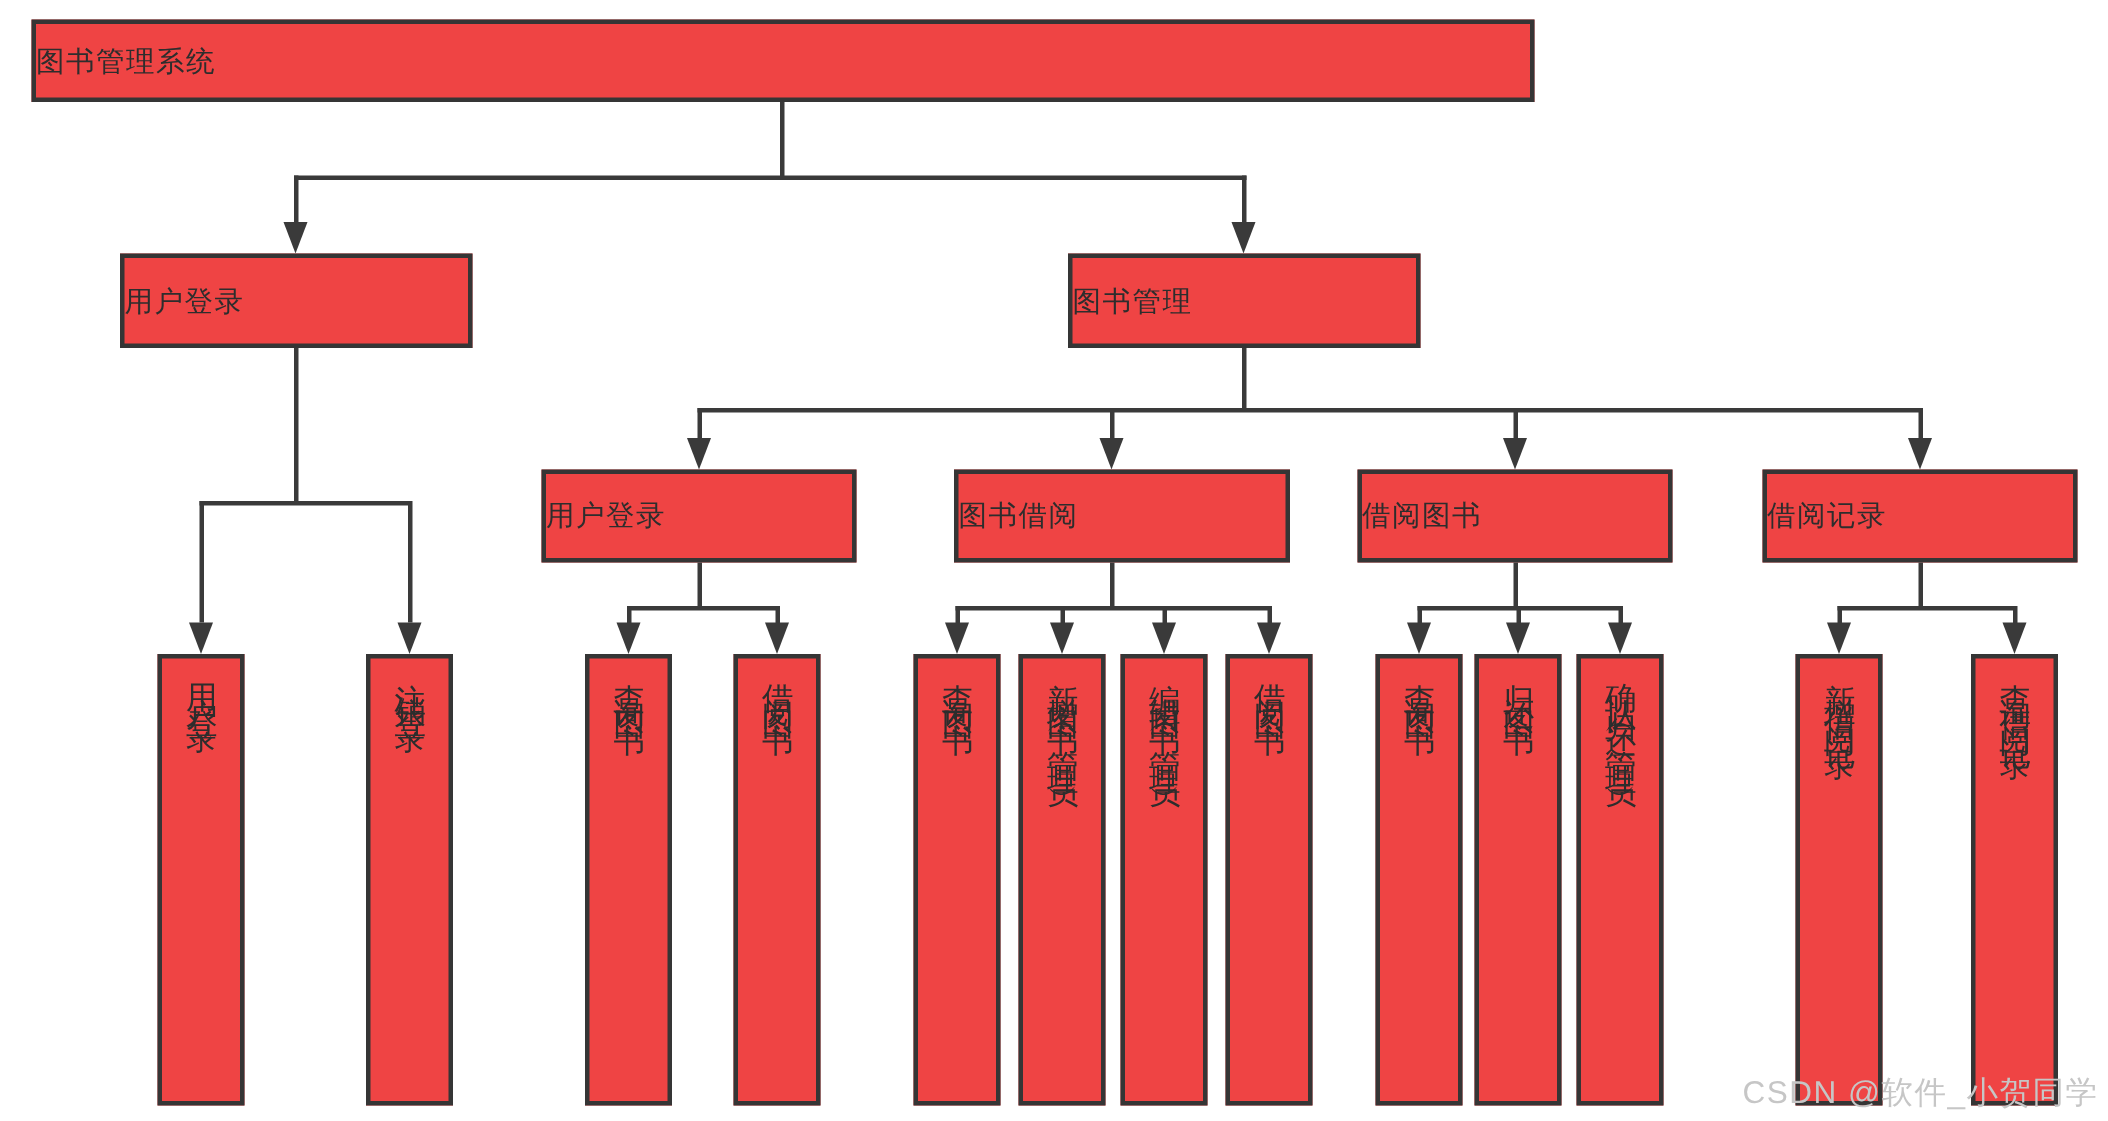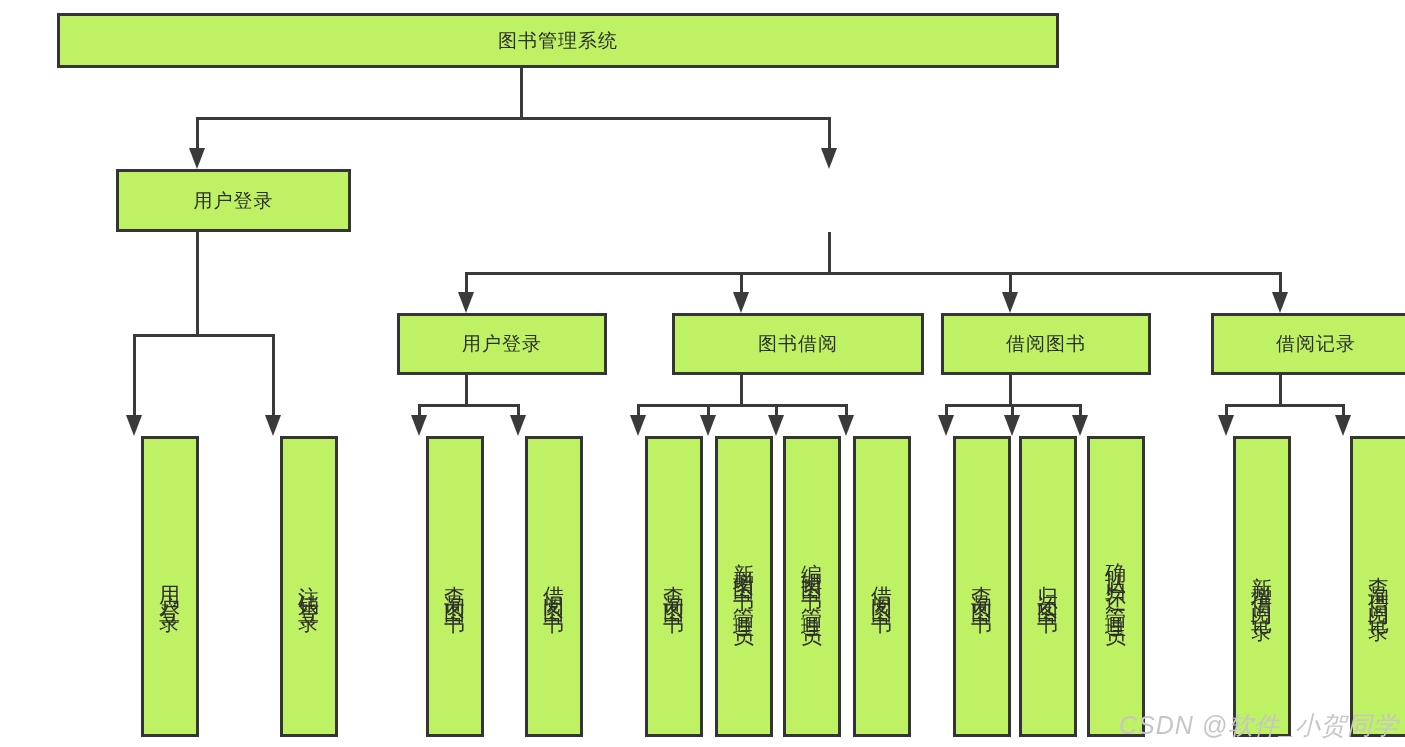--- a/index.html
+++ b/index.html
@@ -6,29 +6,28 @@
   #canvas{
     position:relative;
     width:1405px;height:747px;
     background:#ffffff;
     font-family:"Liberation Sans","DejaVu Sans",sans-serif;
     color:#2d2d2d;
     overflow:hidden;
   }
   .box{
     position:absolute;
-    background:#bef264;
+    background:#ef4444;
     border:3px solid #353535;
     box-sizing:border-box;
-    display:flex;align-items:center;justify-content:center;
+    display:flex;align-items:center;
     font-size:19px;
     letter-spacing:1px;
     color:#2d2d2d;
     white-space:nowrap;
-    margin-left:36px;
   }
   .leaf{
     font-size:21px;
     letter-spacing:9px;
     writing-mode:vertical-rl;
     text-orientation:mixed;
     white-space:normal;
     line-height:1;
   }
   .hline,.vline{position:absolute;background:#3a3a3a;}
@@ -36,44 +35,46 @@
   .vline{width:3px;}
   .arrow{
     position:absolute;width:0;height:0;
     border-left:8px solid transparent;
     border-right:8px solid transparent;
     border-top:21px solid #3a3a3a;
   }
   .watermark{
     position:absolute;
     right:6px;bottom:5px;
-    font-size:25px;
+    font-size:21px;
     color:#c6c6c6;
     letter-spacing:1px;
-    font-style:italic;
   }
 </style>
 </head>
 <body>
 
 <div id="canvas">
 
   <div class="box" style="left:21px;top:13px;width:1002px;height:55px;">
     <span>图书管理系统</span>
   </div>
 
   <div class="vline" style="left:520px;top:68px;height:50px;"></div>
   <div class="hline" style="left:196px;top:117px;width:635px;"></div>
   <div class="vline" style="left:196px;top:117px;height:32px;"></div>
   <div class="arrow" style="left:189px;top:148px;"></div>
   <div class="vline" style="left:828px;top:117px;height:32px;"></div>
   <div class="arrow" style="left:821px;top:148px;"></div>
 
   <div class="box" style="left:80px;top:169px;width:235px;height:63px;">
     <span>用户登录</span>
+  </div>
+  <div class="box" style="left:712px;top:169px;width:235px;height:63px;">
+    <span>图书管理</span>
   </div>
 
   <div class="vline" style="left:196px;top:232px;height:103px;"></div>
   <div class="hline" style="left:133px;top:334px;width:141px;"></div>
   <div class="vline" style="left:133px;top:334px;height:81px;"></div>
   <div class="arrow" style="left:126px;top:415px;"></div>
   <div class="vline" style="left:272px;top:334px;height:81px;"></div>
   <div class="arrow" style="left:265px;top:415px;"></div>
 
   <div class="vline" style="left:828px;top:232px;height:42px;"></div>
@@ -83,21 +84,21 @@
   <div class="vline" style="left:740px;top:272px;height:20px;"></div>
   <div class="arrow" style="left:733px;top:292px;"></div>
   <div class="vline" style="left:1009px;top:272px;height:20px;"></div>
   <div class="arrow" style="left:1002px;top:292px;"></div>
   <div class="vline" style="left:1279px;top:272px;height:20px;"></div>
   <div class="arrow" style="left:1272px;top:292px;"></div>
 
   <div class="box" style="left:361px;top:313px;width:210px;height:62px;">
     <span>用户登录</span>
   </div>
-  <div class="box" style="left:636px;top:313px;width:252px;height:62px;">
+  <div class="box" style="left:636px;top:313px;width:224px;height:62px;">
     <span>图书借阅</span>
   </div>
   <div class="box" style="left:905px;top:313px;width:210px;height:62px;">
     <span>借阅图书</span>
   </div>
   <div class="box" style="left:1175px;top:313px;width:210px;height:62px;">
     <span>借阅记录</span>
   </div>
 
   <div class="vline" style="left:465px;top:375px;height:31px;"></div>

